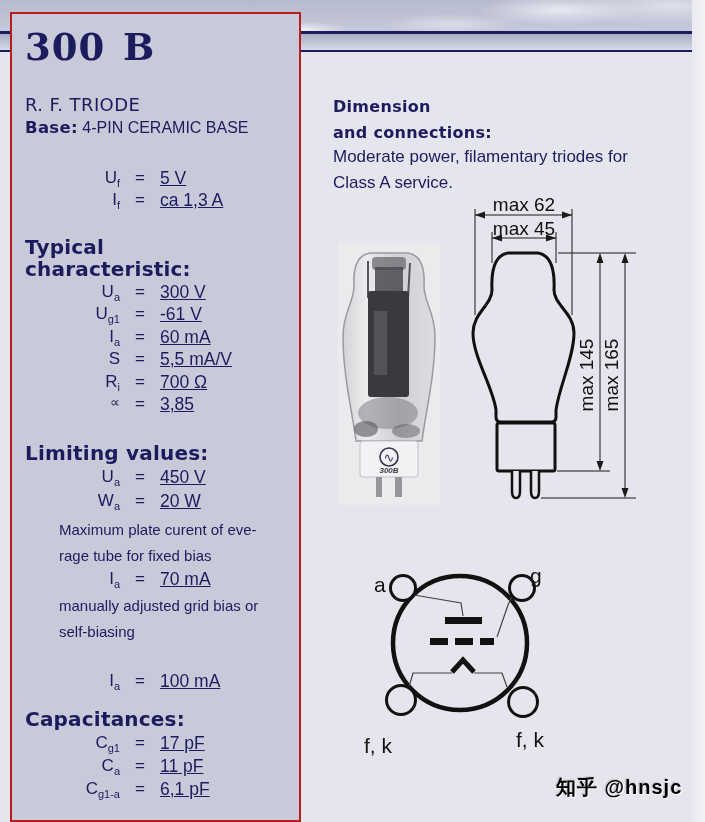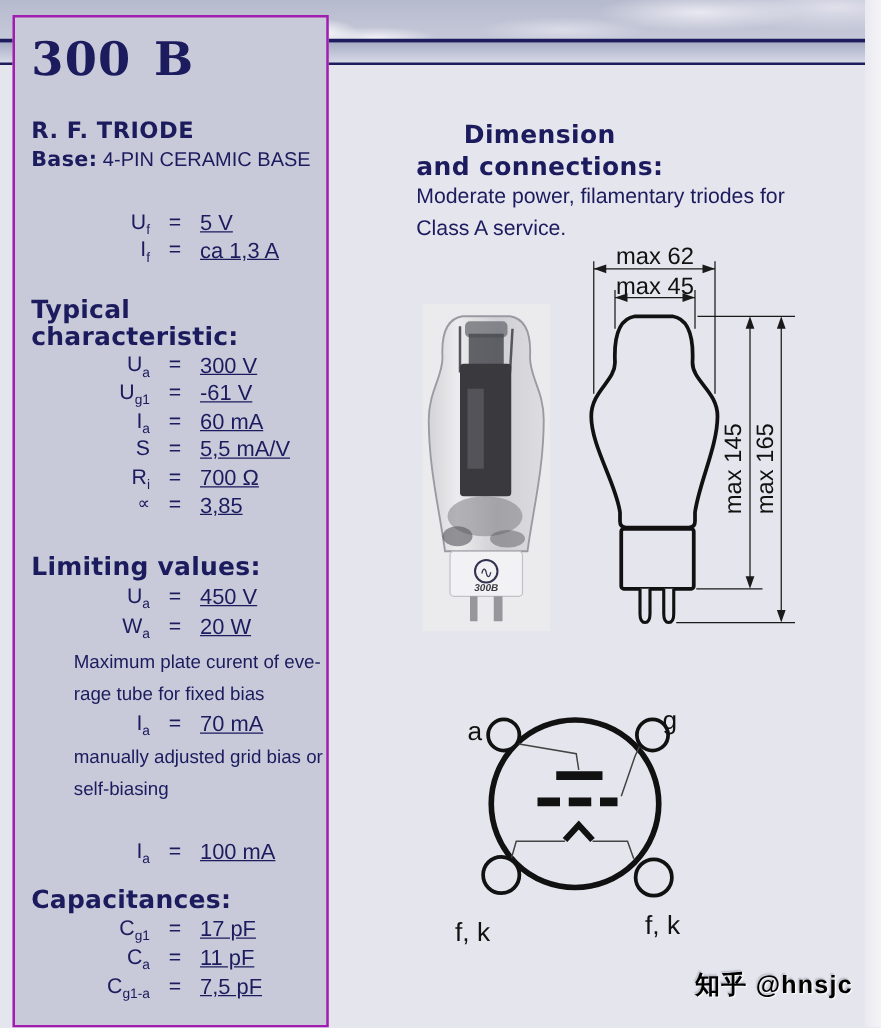--- a/index.html
+++ b/index.html
@@ -29,45 +29,45 @@
     z-index:1;
   }
   
   .page-edge {
     position:absolute; left:692px; top:0; width:13px; height:822px;
     background:linear-gradient(to right, #e9e9f0, #f4f4f7);
     z-index:3;
   }
   
   .panel {
-    position:absolute; left:10px; top:12px; width:253px; height:810px;
-    background:#c9cad9; border:2px solid #a21caf; z-index:2;
+    position:absolute; left:10px; top:12px; width:291px; height:810px;
+    background:#c9cad9; border:2px solid #b91c1c; z-index:2;
   }
   .panel-title {
     position:absolute; left:13px; top:11px;
     font-family:"DejaVu Serif", serif; font-weight:bold;
     font-size:37px; letter-spacing:1px; word-spacing:4px; color:#1b1b5e;
   }
   .h-sub  { position:absolute; left:13px; font-family:"DejaVu Sans", sans-serif;
-            font-weight:bold; font-size:18px; letter-spacing:.4px; }
+            font-weight:normal; font-size:18px; letter-spacing:.4px; }
   .h-sect { position:absolute; left:13px; font-family:"DejaVu Sans", sans-serif;
             font-weight:bold; font-size:20px; letter-spacing:.2px; line-height:22px; }
   .base-line { position:absolute; left:13px; font-size:16px; }
   .base-line b { font-family:"DejaVu Sans", sans-serif; font-size:16.5px; letter-spacing:.3px; }
   .note { position:absolute; left:13px; width:278px; font-size:15px; line-height:25.5px;margin-left:34px; }
   .row  { position:absolute; left:13px; width:278px; height:22px;
           display:flex; font-size:17px; }
   .sym  { width:95px; text-align:right; white-space:nowrap; }
   .sym sub { font-size:11px; }
   .eqs  { width:40px; text-align:center; }
   .val  { white-space:nowrap; font-size:17.5px;text-decoration:underline; }
   
   .dim-heading { position:absolute; left:333px; top:94px;
     font-family:"DejaVu Sans", sans-serif; font-weight:bold;
-    font-size:20px; letter-spacing:.3px; line-height:26px;text-align:center; }
+    font-size:16px; letter-spacing:.3px; line-height:26px; }
   .dim-desc { position:absolute; left:333px; top:144px; font-size:17px; line-height:26px; }
   .svg-abs { position:absolute; }
   
   .watermark {
     position:absolute; left:556px; top:774px;
     font-size:20px; font-weight:bold; color:#000000;
     text-shadow:1px 1px 1px rgba(255,255,255,.95), -1px -1px 1px rgba(130,130,145,.35);
     letter-spacing:1px;
   }
 </style>
@@ -176,21 +176,21 @@
     <span class="val">17 pF</span>
   </div>
   <div class="row" style="top:742px">
     <span class="sym"><span>C</span><sub>a</sub></span>
     <span class="eqs">=</span>
     <span class="val">11 pF</span>
   </div>
   <div class="row" style="top:765px">
     <span class="sym"><span>C</span><sub>g1-a</sub></span>
     <span class="eqs">=</span>
-    <span class="val">7,5 pF</span>
+    <span class="val">6,1 pF</span>
   </div>
 </div>
 
 <div class="dim-heading">
   <div>Dimension</div>
   <div>and connections:</div>
 </div>
 <div class="dim-desc">
   <div>Moderate power, filamentary triodes for</div>
   <div>Class A service.</div>

